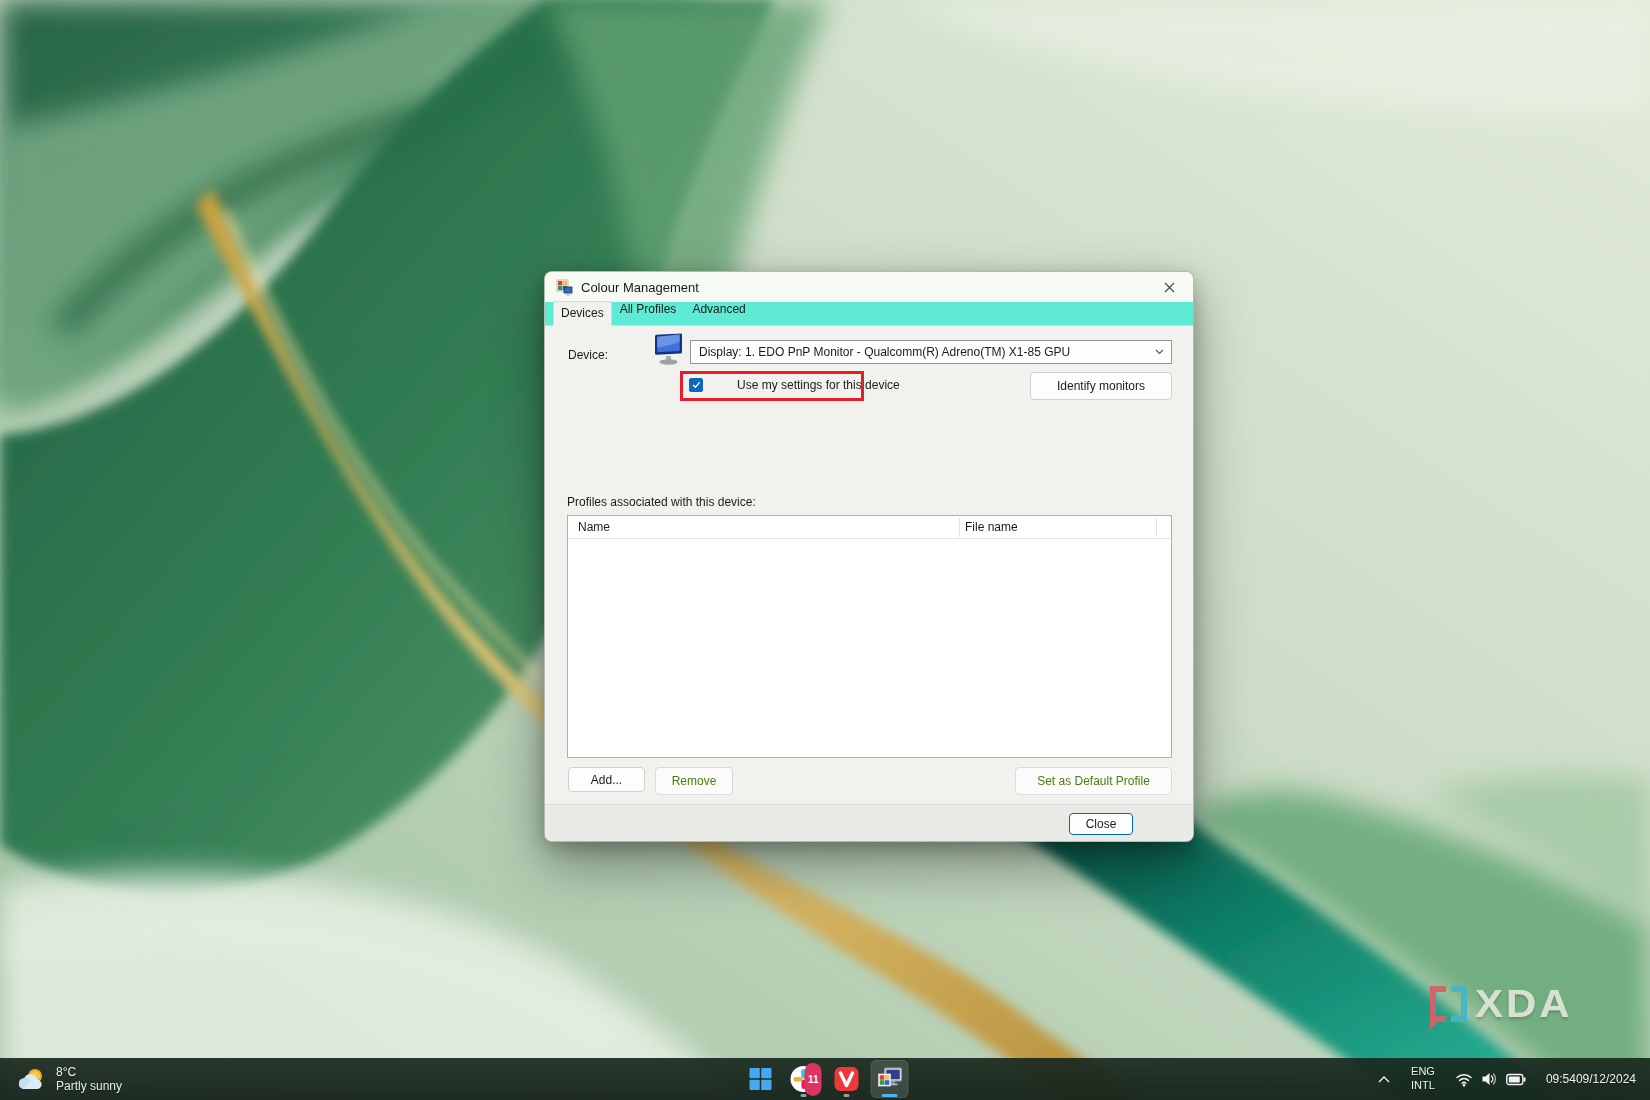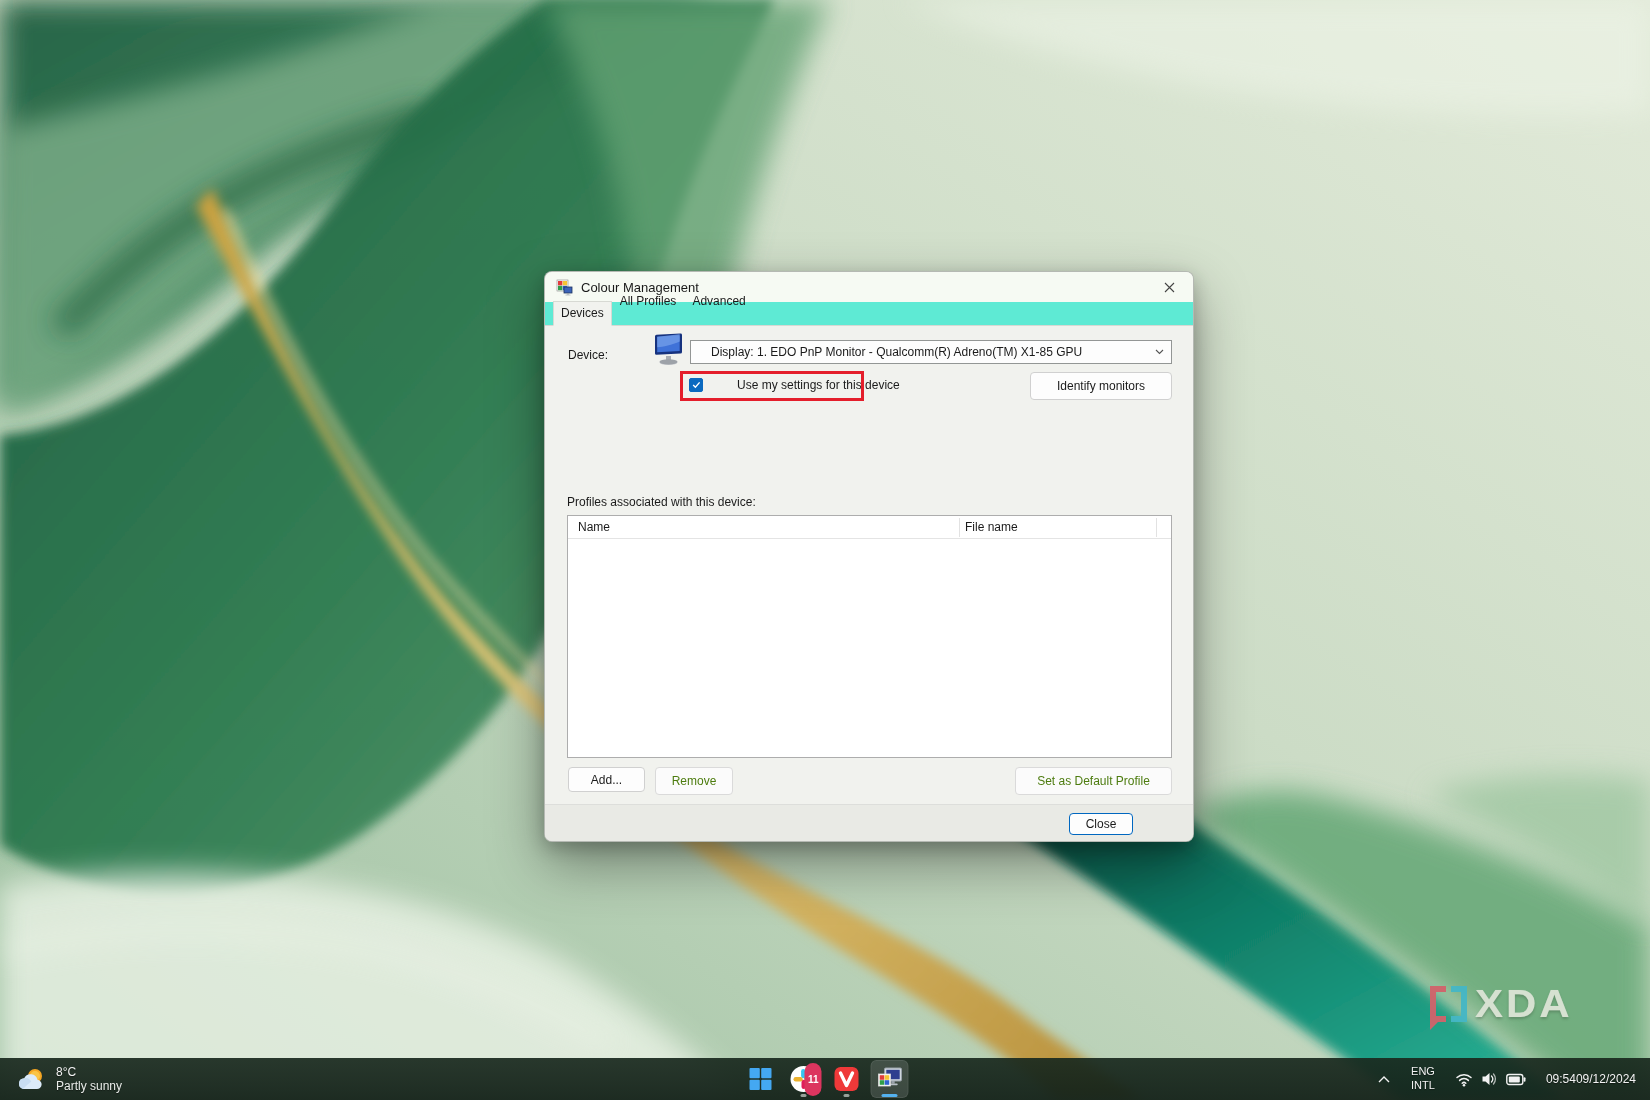--- a/index.html
+++ b/index.html
@@ -21,28 +21,28 @@
             background:#f1f2ee; border-radius:8px; overflow:hidden;
             border:1px solid rgba(70,80,70,0.35);
             box-shadow:0 22px 55px rgba(0,0,0,0.38), 0 6px 18px rgba(0,0,0,0.22);
             color:#1b1b1b; font-size:12px; }
   .titlebar { position:absolute; left:0; top:0; right:0; height:30px; background:#f6faf3; display:flex; align-items:center; padding-left:11px; }
   .titlebar .app-icon { width:17px; height:17px; margin-right:8px; }
   .title-text { font-size:13px; color:#191919; }
   .btn-close-x { position:absolute; right:4px; top:2px; width:40px; height:26px; display:flex; align-items:center; justify-content:center; border-radius:5px; cursor:default; }
 
   .tabstrip { position:absolute; left:0; top:30px; right:0; height:24px; background:#5eead4; border-bottom:1px solid #d7d9d3; display:flex; align-items:flex-end; padding-left:8px; }
-  .tab { padding:4px 7px 4px 7px; font-size:12px; color:#1b1b1b; border:1px solid transparent; margin-bottom:12px; }
+  .tab { padding:4px 7px 4px 7px; font-size:12px; color:#1b1b1b; border:1px solid transparent; margin-bottom:4px; }
   .tab.active { background:#f1f2ee; border-color:#d7d9d3; border-bottom-color:#f1f2ee; margin-bottom:-1px; padding-bottom:5px; }
 
   .pane { position:absolute; left:0; top:55px; right:0; bottom:37px; background:#f1f2ee; }
 
   .lbl-device { position:absolute; left:23px; top:21px; }
   .monitor-icon { position:absolute; left:108px; top:6px; width:32px; height:34px; }
-  .combo { position:absolute; left:145px; top:13px; width:482px; height:24px; background:#fdfdfd; border:1px solid #939695; display:flex; align-items:center; padding:0 24px 0 20px; }
+  .combo { position:absolute; left:145px; top:13px; width:482px; height:24px; background:#fdfdfd; border:1px solid #939695; display:flex; align-items:center; padding:0 24px 0 8px; }
   .combo .chev { position:absolute; right:7px; top:8px; }
 
   .redbox { position:absolute; left:135px; top:44px; width:184px; height:30px; border:3px solid #e41e2b; z-index:3; }
   .checkrow { position:absolute; left:144px; top:51px; display:flex; align-items:center;gap:28px; }
   .checkbox { width:14px; height:14px; background:#0b6ac0; border:1px solid #0b6ac0; border-radius:2px; display:flex; align-items:center; justify-content:center; margin-right:6px; }
   .btn { background:#fdfdfd; border:1px solid #d0d0d0; border-radius:4px; font-size:12px; color:#1b1b1b; display:flex; align-items:center; justify-content:center; font-family:"Liberation Sans",sans-serif; }
   .btn.disabled { color:#4d7c0f; border-color:#dadada; background:#fbfbfb; }
   .btn-identify { position:absolute; left:485px; top:45px; width:142px; height:28px; }
 
   .lbl-profiles { position:absolute; left:22px; top:168px; }

